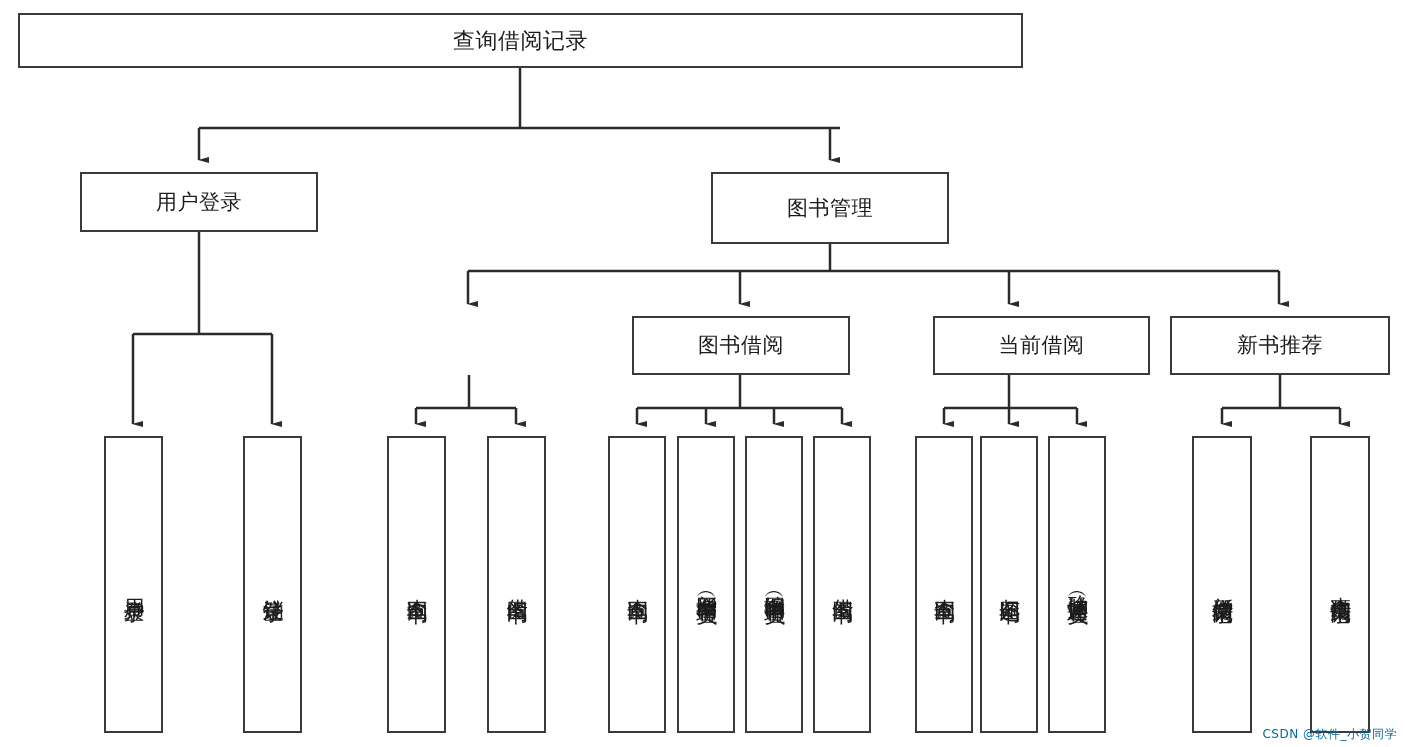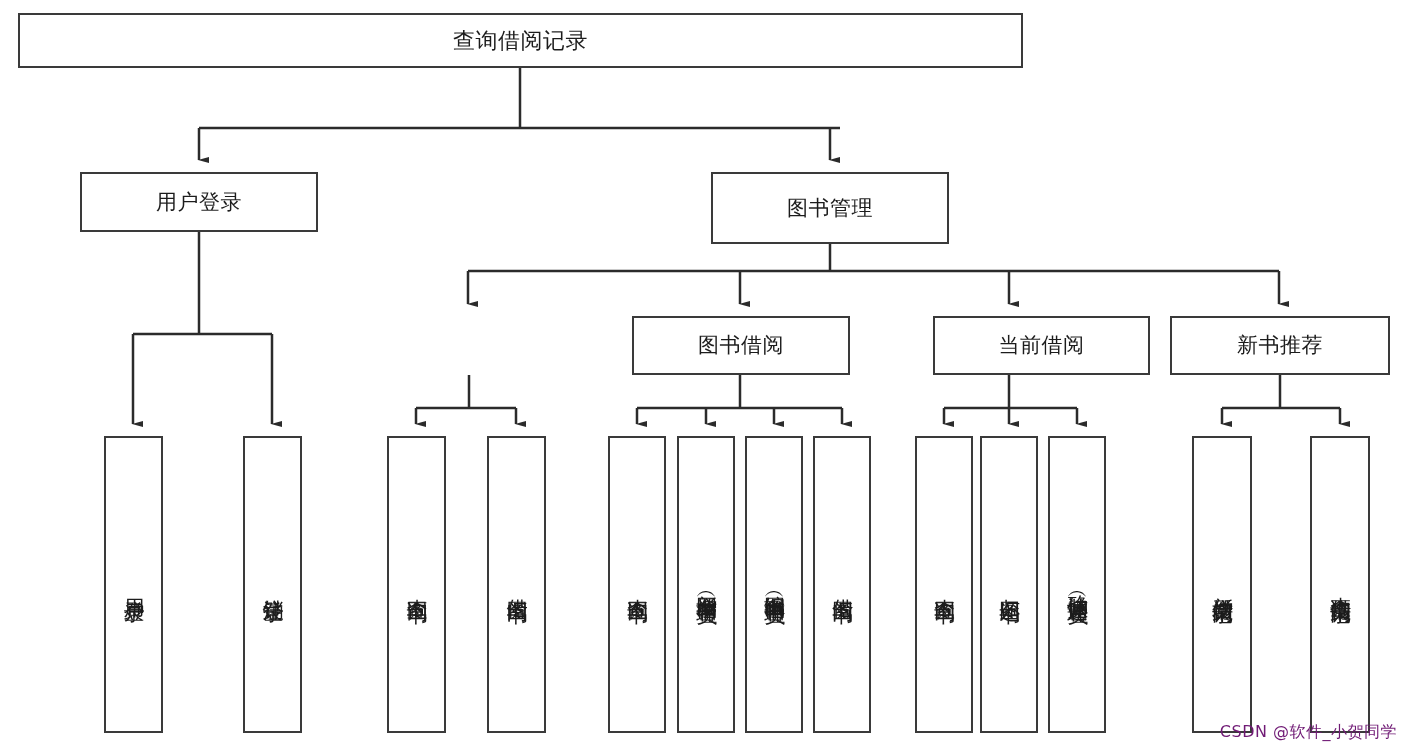--- a/index.html
+++ b/index.html
@@ -59,22 +59,22 @@
     font-size: 21px;
     line-height: 1.22;
     letter-spacing: 1.5px;
     max-height: 100%;
     white-space: normal;
   }
   .watermark {
     position: absolute;
     right: 8px;
     bottom: 4px;
-    font-size: 16px;
-    color: #701a75;
+    font-size: 12px;
+    color: #0369a1;
     letter-spacing: 0.5px;
     white-space: nowrap;
     user-select: none;
   }
 </style>
 </head>
 <body>
 
 <div id="canvas">
 

